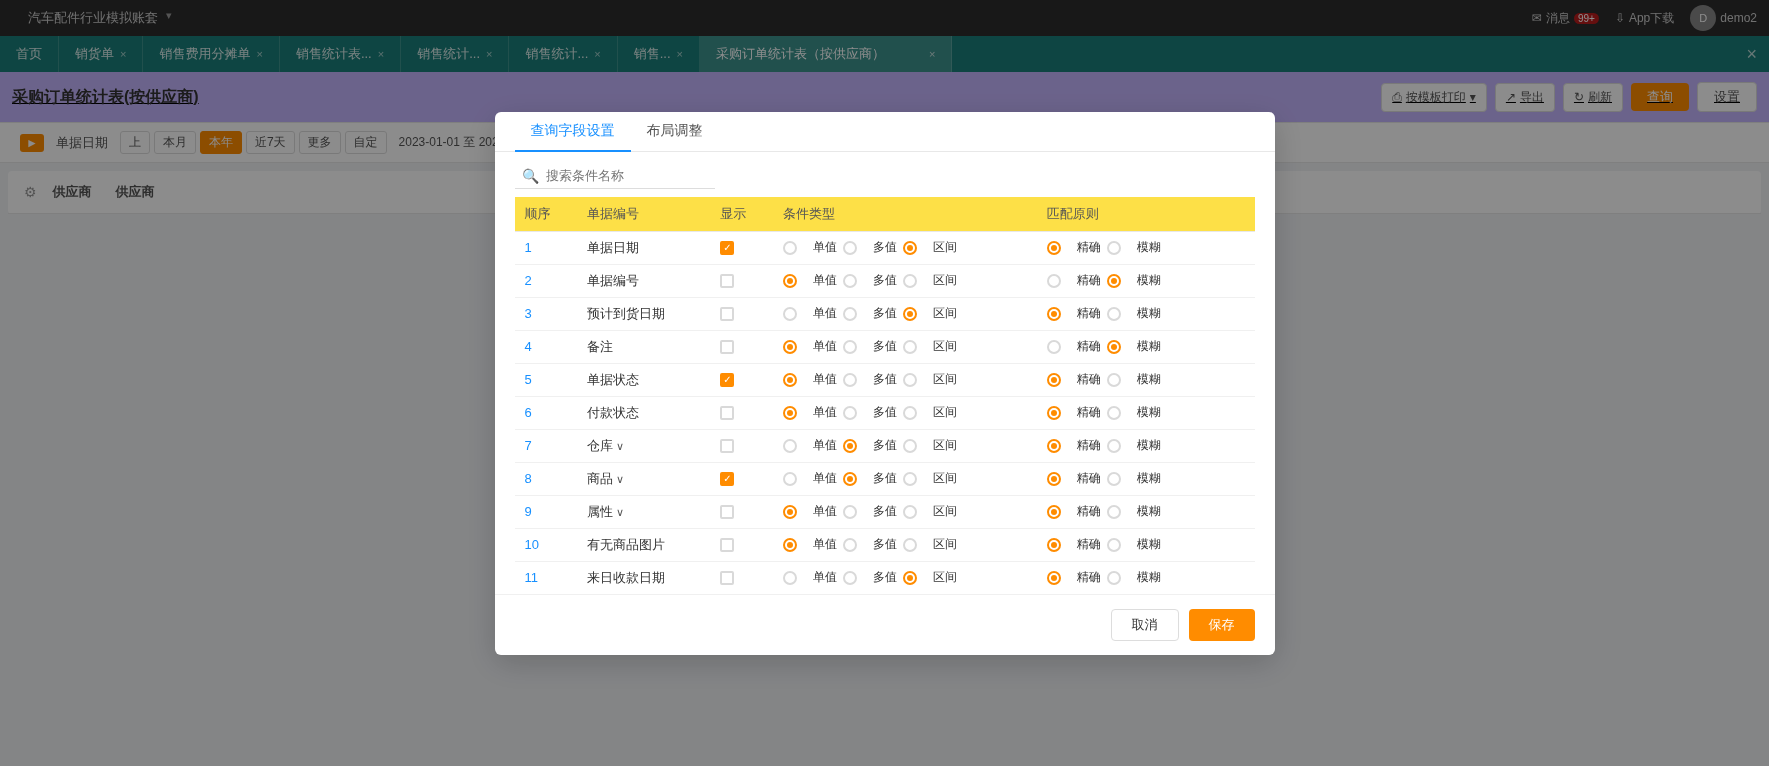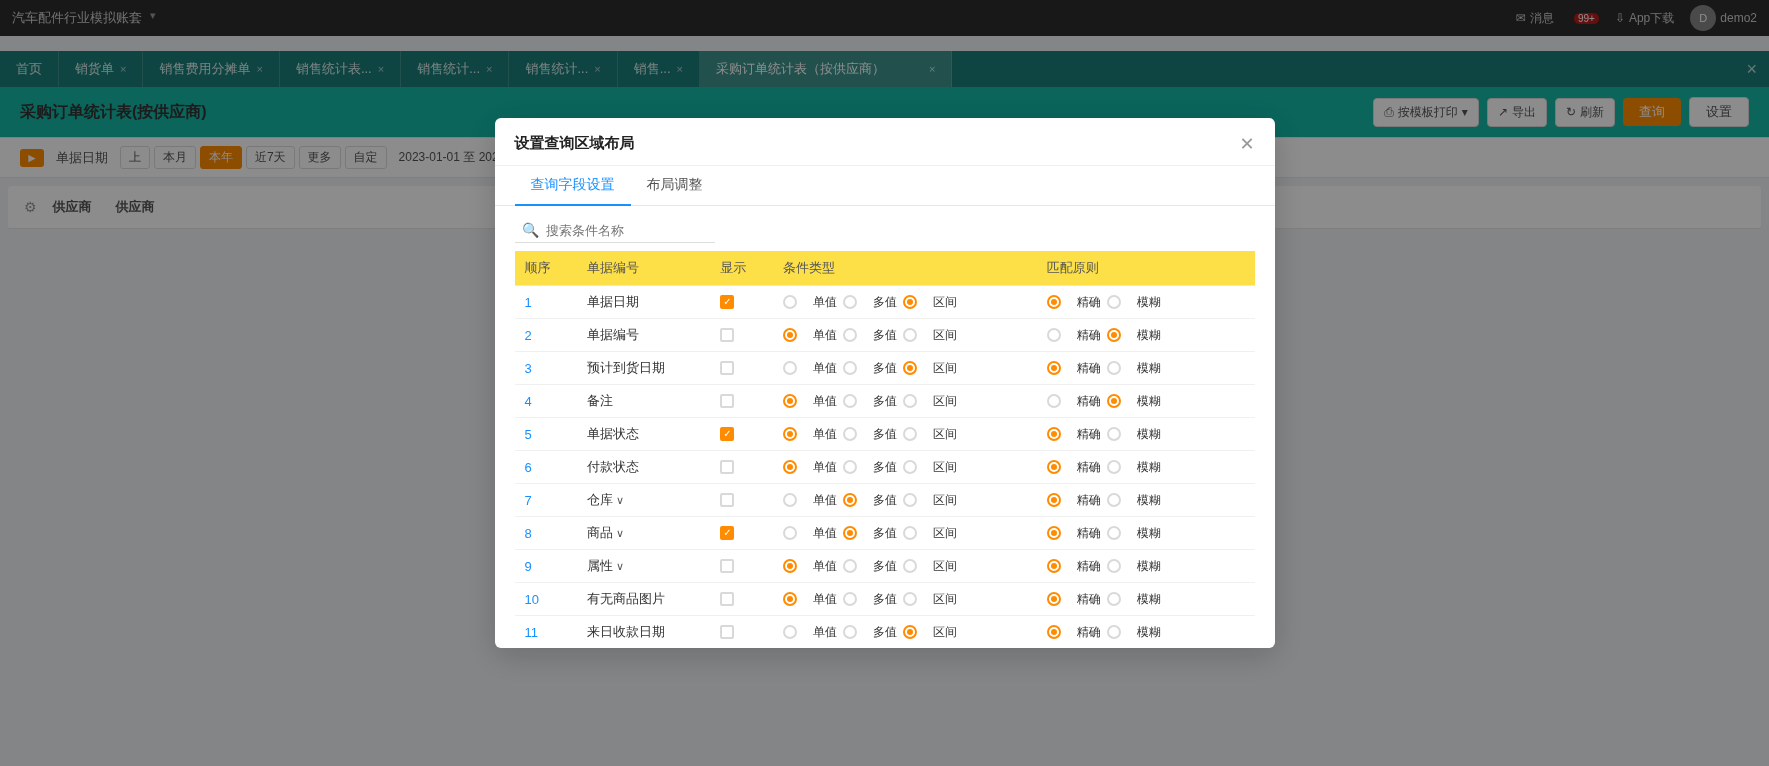--- a/index.html
+++ b/index.html
@@ -8,69 +8,68 @@
     
     .top-nav {
       background: #2d2d2d;
       height: 36px;
       display: flex;
       align-items: center;
       justify-content: space-between;
       padding: 0 12px;
       color: #ccc;
     }
-    .top-nav-left { display: flex; gap: 8px; }
+    .top-nav-left { display: flex; gap: 8px; margin-left: 16px; }
     .top-nav-title { font-size: 13px; color: #ccc; }
     .top-nav-arrow { color: #999; font-size: 11px; }
     .top-nav-right { display: flex; align-items: center; gap: 16px; }
     .top-nav-right .nav-item { display: flex; align-items: center; gap: 4px; color: #ccc; font-size: 12px; cursor: pointer; }
     .badge {
       background: #b91c1c;
       color: white;
       font-size: 10px;
       border-radius: 8px;
       padding: 0 4px;
       min-width: 16px;
       text-align: center;
-      margin-left: 16px;
     }
     .avatar { width: 26px; height: 26px; border-radius: 50%; background: #888; display: flex; align-items: center; justify-content: center; color: white; font-size: 11px; }
 
     
     .tab-bar {
       background: #1a7f7a;
       height: 36px;
       display: flex;
       align-items: stretch;
       padding: 0 0;
-      margin-top: 15px;
     }
     .tab-item {
       display: flex;
       align-items: center;
       padding: 0 16px;
       color: rgba(255,255,255,0.85);
       font-size: 13px;
       cursor: pointer;
       white-space: nowrap;
       border-right: 1px solid rgba(255,255,255,0.15);
       gap: 6px;
     }
     .tab-item.active { background: rgba(255,255,255,0.15); color: white; gap: 44px; }
     .tab-item .close-x { font-size: 11px; opacity: 0.7; }
     .tab-close-all { margin-left: auto; display: flex; align-items: center; padding: 0 12px; color: rgba(255,255,255,0.7); font-size: 18px; cursor: pointer; }
 
     
     .page-header {
-      background: #14b8a6;
-      padding: 10px 20px;
+      background: #c4b5fd;
+      padding: 10px 12px;
       display: flex;
       align-items: center;
       justify-content: space-between;
       border-bottom: 1px solid #e8e8e8;
+      text-decoration: underline;
     }
     .page-title { font-size: 16px; font-weight: 600; color: #333; }
     .page-actions { display: flex; align-items: center; gap: 8px; }
     .btn-template { display: flex; align-items: center; gap: 4px; border: 1px solid #ddd; border-radius: 4px; padding: 5px 10px; background: white; color: #555; font-size: 12px; cursor: pointer; }
     .btn-export { display: flex; align-items: center; gap: 4px; border: 1px solid #ddd; border-radius: 4px; padding: 5px 10px; background: white; color: #555; font-size: 12px; cursor: pointer; }
     .btn-refresh { display: flex; align-items: center; gap: 4px; border: 1px solid #ddd; border-radius: 4px; padding: 5px 10px; background: white; color: #555; font-size: 12px; cursor: pointer; }
     .btn-query { background: #ff8c00; color: white; border: none; border-radius: 4px; padding: 5px 16px; font-size: 13px; cursor: pointer; }
     .btn-settings { background: white; color: #555; border: 1px solid #ddd; border-radius: 4px; padding: 5px 16px; font-size: 13px; cursor: pointer; }
 
     
@@ -323,24 +322,20 @@
   <div class="table-header">
     <span class="gear-icon">⚙</span>
     <span class="col-header">供应商</span>
     <span class="col-header">供应商</span>
   </div>
 </div>
 
 <div class="overlay">
   <div class="dialog">
 
-    <div class="dialog-header">
-      <span class="dialog-title">设置查询区域布局</span>
-      <span class="dialog-close">✕</span>
-    </div>
 
     <div class="dialog-tabs">
       <div class="dialog-tab active">
         <span>查询字段设置</span>
       </div>
       <div class="dialog-tab">
         <span>布局调整</span>
       </div>
     </div>
 
@@ -745,14 +740,18 @@
                     <div class="radio-circle"></div>
                     <span>模糊</span>
                   </label>
                 </div>
               </td>
             </tr>
           </tbody>
       </table>
     </div>
 
+    <div class="dialog-footer">
+      <button class="btn-cancel">取消</button>
+      <button class="btn-save">保存</button>
+    </div>
   </div>
 </div>
 
 </body></html>

